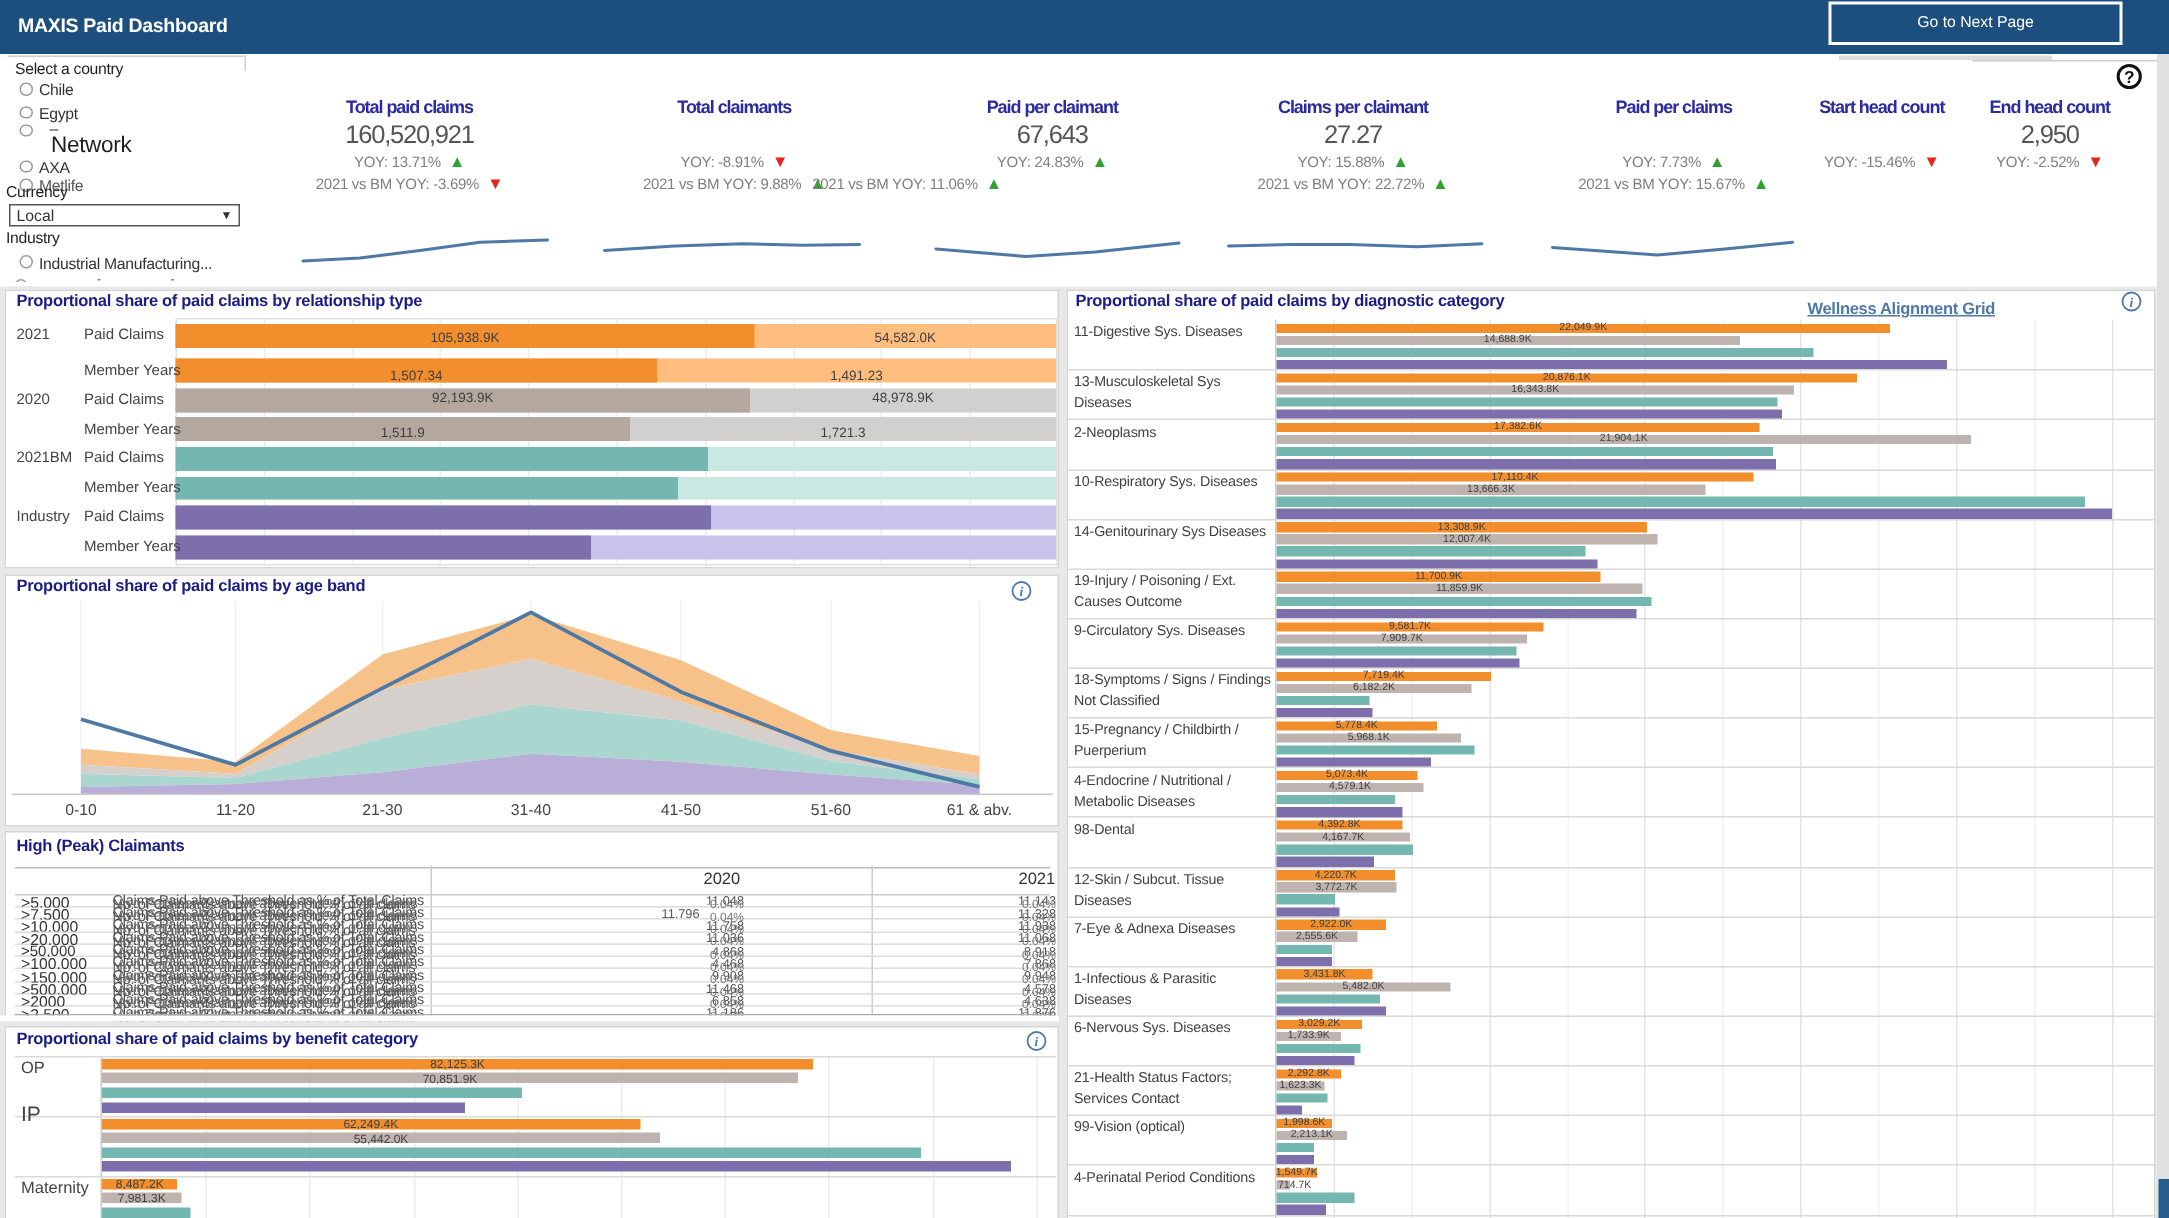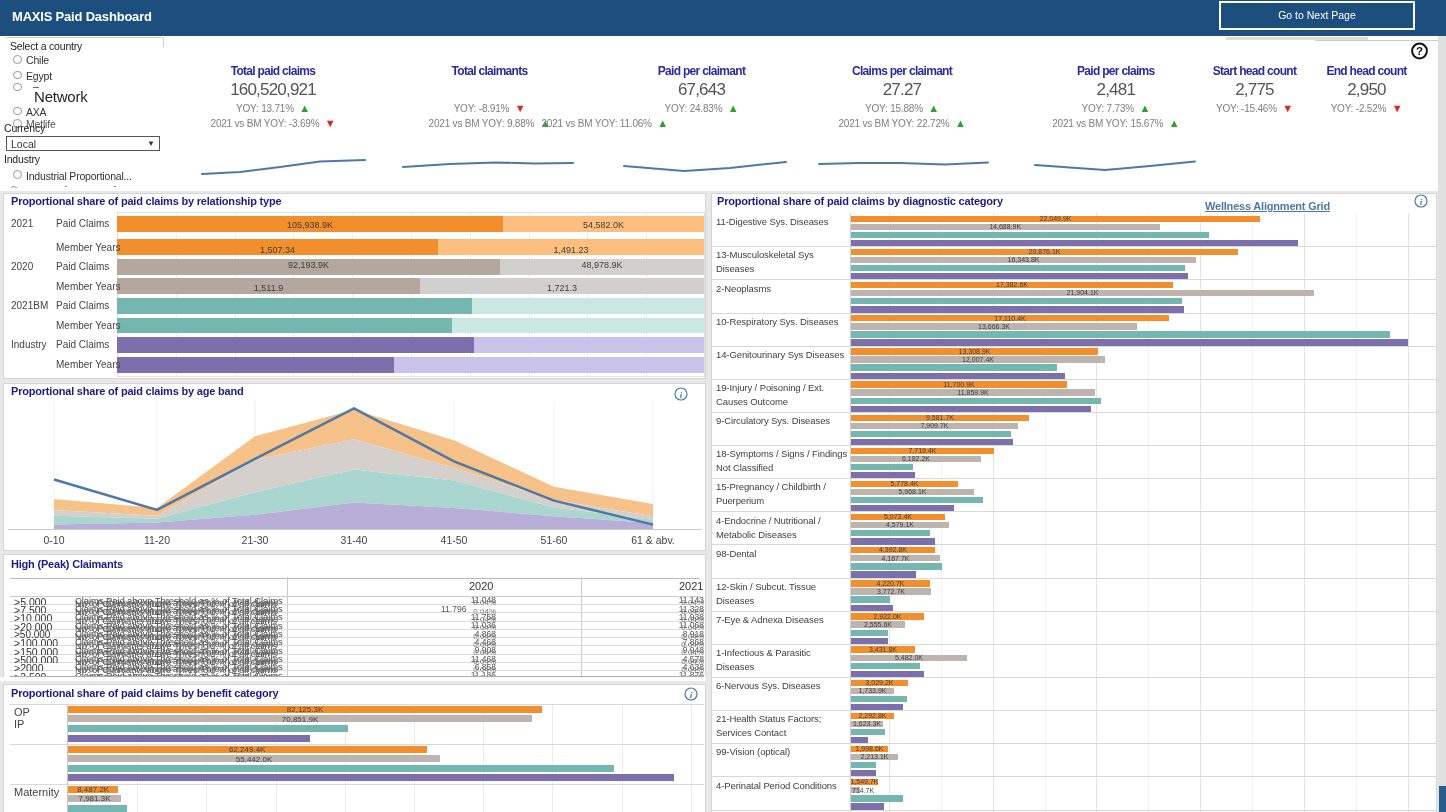--- a/index.html
+++ b/index.html
@@ -35,21 +35,21 @@
 <div class="abs" style="left:13.2px;top:106.7px;width:8.6px;height:8.6px;border:1px solid #9a9a9a;border-radius:50%;background:#fff;"></div>
 <div class="abs" style="left:26px;top:105.5px;font-size:10.5px;letter-spacing:-0.2px;color:#333;white-space:nowrap;">AXA</div>
 <div class="abs" style="left:13.2px;top:119.2px;width:8.6px;height:8.6px;border:1px solid #9a9a9a;border-radius:50%;background:#fff;"></div>
 <div class="abs" style="left:26px;top:118px;font-size:10.5px;letter-spacing:-0.2px;color:#555;white-space:nowrap;">Metlife</div>
 <div class="abs" style="left:4px;top:121.5px;font-size:10.5px;letter-spacing:-0.2px;color:#1e1e1e;white-space:nowrap;">Currency</div>
 <div class="abs" style="left:6px;top:136px;width:154px;height:15px;border:1px solid #565656;background:#fff;"></div>
 <div class="abs" style="left:11px;top:138px;font-size:10.5px;color:#333;">Local</div>
 <div class="abs" style="left:147px;top:139px;font-size:8px;color:#333;">▼</div>
 <div class="abs" style="left:4px;top:153px;font-size:10.5px;letter-spacing:-0.2px;color:#1e1e1e;white-space:nowrap;">Industry</div>
 <div class="abs" style="left:13.2px;top:170.2px;width:8.6px;height:8.6px;border:1px solid #9a9a9a;border-radius:50%;background:#fff;"></div>
-<div class="abs" style="left:26px;top:169.5px;font-size:10.5px;letter-spacing:-0.2px;color:#333;white-space:nowrap;">Industrial Proportional...</div>
+<div class="abs" style="left:26px;top:169.5px;font-size:10.5px;letter-spacing:-0.2px;color:#333;white-space:nowrap;">Industrial Manufacturing...</div>
 <div class="abs" style="left:9.5px;top:185.9px;width:8.6px;height:8.6px;border:1px solid #9a9a9a;border-radius:50%;background:#fff;"></div>
 <div class="abs" style="left:6px;top:188px;width:20px;height:3px;background:#fff;"></div>
 <div class="abs" style="left:6px;top:191px;width:20px;height:5px;background:#E8E8E8;"></div>
 <div class="abs" style="left:65px;top:185.5px;width:2px;height:1.5px;background:#888;"></div>
 <div class="abs" style="left:114px;top:185.5px;width:2px;height:1.5px;background:#888;"></div>
 <div class="abs" style="left:273.0px;top:64px;width:300px;transform:translateX(-150px);text-align:center;font-size:12px;font-weight:bold;letter-spacing:-0.7px;color:#2B2BA0;">Total paid claims</div>
     <div class="abs" style="left:273.0px;top:81px;width:300px;transform:translateX(-150px);text-align:center;font-size:17px;line-height:18px;letter-spacing:-0.8px;color:#555555;">160,520,921</div>
     <div class="abs" style="left:273.0px;top:102px;width:300px;transform:translateX(-150px);text-align:center;font-size:10px;letter-spacing:-0.2px;color:#7F7F7F;">YOY: 13.71% <span style="color:#2FA12F;font-size:11px;">&nbsp;▲</span></div>
     <div class="abs" style="left:273.0px;top:116.5px;width:320px;transform:translateX(-160px);text-align:center;font-size:10px;letter-spacing:-0.2px;color:#7F7F7F;">2021 vs BM YOY: -3.69% <span style="color:#E3261F;font-size:11px;">&nbsp;▼</span></div>
 <div class="abs" style="left:489.5px;top:64px;width:300px;transform:translateX(-150px);text-align:center;font-size:12px;font-weight:bold;letter-spacing:-0.7px;color:#2B2BA0;">Total claimants</div>
@@ -57,25 +57,23 @@
     <div class="abs" style="left:489.5px;top:116.5px;width:320px;transform:translateX(-160px);text-align:center;font-size:10px;letter-spacing:-0.2px;color:#7F7F7F;">2021 vs BM YOY: 9.88% <span style="color:#2FA12F;font-size:11px;">&nbsp;▲</span></div>
 <div class="abs" style="left:701.5px;top:64px;width:300px;transform:translateX(-150px);text-align:center;font-size:12px;font-weight:bold;letter-spacing:-0.7px;color:#2B2BA0;">Paid per claimant</div>
     <div class="abs" style="left:701.5px;top:81px;width:300px;transform:translateX(-150px);text-align:center;font-size:17px;line-height:18px;letter-spacing:-0.8px;color:#555555;">67,643</div>
     <div class="abs" style="left:701.5px;top:102px;width:300px;transform:translateX(-150px);text-align:center;font-size:10px;letter-spacing:-0.2px;color:#7F7F7F;">YOY: 24.83% <span style="color:#2FA12F;font-size:11px;">&nbsp;▲</span></div>
     <div class="abs" style="left:701.5px;top:116.5px;width:320px;transform:translateX(-160px);text-align:left;font-size:10px;letter-spacing:-0.2px;color:#7F7F7F;">2021 vs BM YOY: 11.06% <span style="color:#2FA12F;font-size:11px;">&nbsp;▲</span></div>
 <div class="abs" style="left:902.0px;top:64px;width:300px;transform:translateX(-150px);text-align:center;font-size:12px;font-weight:bold;letter-spacing:-0.7px;color:#2B2BA0;">Claims per claimant</div>
     <div class="abs" style="left:902.0px;top:81px;width:300px;transform:translateX(-150px);text-align:center;font-size:17px;line-height:18px;letter-spacing:-0.8px;color:#555555;">27.27</div>
     <div class="abs" style="left:902.0px;top:102px;width:300px;transform:translateX(-150px);text-align:center;font-size:10px;letter-spacing:-0.2px;color:#7F7F7F;">YOY: 15.88% <span style="color:#2FA12F;font-size:11px;">&nbsp;▲</span></div>
     <div class="abs" style="left:902.0px;top:116.5px;width:320px;transform:translateX(-160px);text-align:center;font-size:10px;letter-spacing:-0.2px;color:#7F7F7F;">2021 vs BM YOY: 22.72% <span style="color:#2FA12F;font-size:11px;">&nbsp;▲</span></div>
 <div class="abs" style="left:1115.8px;top:64px;width:300px;transform:translateX(-150px);text-align:center;font-size:12px;font-weight:bold;letter-spacing:-0.7px;color:#2B2BA0;">Paid per claims</div>
-    <div class="abs" style="left:1115.8px;top:81px;width:300px;transform:translateX(-150px);text-align:center;font-size:17px;line-height:18px;letter-spacing:-0.8px;color:#555555;">2,481</div>
     <div class="abs" style="left:1115.8px;top:102px;width:300px;transform:translateX(-150px);text-align:center;font-size:10px;letter-spacing:-0.2px;color:#7F7F7F;">YOY: 7.73% <span style="color:#2FA12F;font-size:11px;">&nbsp;▲</span></div>
     <div class="abs" style="left:1115.8px;top:116.5px;width:320px;transform:translateX(-160px);text-align:center;font-size:10px;letter-spacing:-0.2px;color:#7F7F7F;">2021 vs BM YOY: 15.67% <span style="color:#2FA12F;font-size:11px;">&nbsp;▲</span></div>
 <div class="abs" style="left:1254.5px;top:64px;width:300px;transform:translateX(-150px);text-align:center;font-size:12px;font-weight:bold;letter-spacing:-0.7px;color:#2B2BA0;">Start head count</div>
-    <div class="abs" style="left:1254.5px;top:81px;width:300px;transform:translateX(-150px);text-align:center;font-size:17px;line-height:18px;letter-spacing:-0.8px;color:#555555;">2,775</div>
     <div class="abs" style="left:1254.5px;top:102px;width:300px;transform:translateX(-150px);text-align:center;font-size:10px;letter-spacing:-0.2px;color:#7F7F7F;">YOY:  -15.46% <span style="color:#E3261F;font-size:11px;">&nbsp;▼</span></div>
 <div class="abs" style="left:1366.5px;top:64px;width:300px;transform:translateX(-150px);text-align:center;font-size:12px;font-weight:bold;letter-spacing:-0.7px;color:#2B2BA0;">End head count</div>
     <div class="abs" style="left:1366.5px;top:81px;width:300px;transform:translateX(-150px);text-align:center;font-size:17px;line-height:18px;letter-spacing:-0.8px;color:#555555;">2,950</div>
     <div class="abs" style="left:1366.5px;top:102px;width:300px;transform:translateX(-150px);text-align:center;font-size:10px;letter-spacing:-0.2px;color:#7F7F7F;">YOY:  -2.52% <span style="color:#E3261F;font-size:11px;">&nbsp;▼</span></div>
 <svg class="abs" style="left:0;top:0;" width="1446" height="190" viewBox="0 0 1446 190">
       <polyline points="202.0,174.0 240.0,172.0 280.0,167.0 320.0,161.5 365.0,160.0" fill="none" stroke="#4E79A7" stroke-width="2" stroke-linejoin="round" stroke-linecap="round"></polyline>
       <polyline points="403.0,167.0 450.0,164.0 495.0,162.5 535.0,163.5 573.0,163.0" fill="none" stroke="#4E79A7" stroke-width="2" stroke-linejoin="round" stroke-linecap="round"></polyline>
       <polyline points="624.0,166.0 684.0,171.0 730.0,168.0 786.0,162.0" fill="none" stroke="#4E79A7" stroke-width="2" stroke-linejoin="round" stroke-linecap="round"></polyline>
       <polyline points="819.0,164.0 860.0,163.0 900.0,163.0 945.0,164.5 988.0,162.5" fill="none" stroke="#4E79A7" stroke-width="2" stroke-linejoin="round" stroke-linecap="round"></polyline>
       <polyline points="1035.0,165.0 1105.0,170.0 1150.0,166.0 1195.0,161.5" fill="none" stroke="#4E79A7" stroke-width="2" stroke-linejoin="round" stroke-linecap="round"></polyline>
@@ -279,21 +277,21 @@
 <div class="hrow" style="left:10px;top:704px;width:694px;"></div>
 <div class="hrow" style="left:10px;top:744px;width:694px;"></div>
 <div class="hrow" style="left:10px;top:784px;width:694px;"></div>
 <div class="klbl" style="left:14px;top:706.3px;font-size:11px;">OP</div>
 <div class="bar" style="left:68px;top:705.8px;width:474.0px;height:7px;background:#F28E2B;"></div>
 <div class="blbl" style="left:305.0px;top:705.3px;">82,125.3K</div>
 <div class="bar" style="left:68px;top:715.2px;width:464.0px;height:7px;background:#BEB3AE;"></div>
 <div class="blbl" style="left:300.0px;top:714.7px;">70,851.9K</div>
 <div class="bar" style="left:68px;top:724.8px;width:280.0px;height:7px;background:#74B7B0;"></div>
 <div class="bar" style="left:68px;top:734.5px;width:241.8px;height:7px;background:#7C6FAC;"></div>
-<div class="klbl" style="left:14px;top:718px;font-size:11px;">IP</div>
+<div class="klbl" style="left:14px;top:734px;font-size:14px;">IP</div>
 <div class="bar" style="left:68px;top:745.7px;width:358.5px;height:7px;background:#F28E2B;"></div>
 <div class="blbl" style="left:247.2px;top:745.2px;">62,249.4K</div>
 <div class="bar" style="left:68px;top:755.1px;width:372.0px;height:7px;background:#BEB3AE;"></div>
 <div class="blbl" style="left:254.0px;top:754.6px;">55,442.0K</div>
 <div class="bar" style="left:68px;top:764.7px;width:545.6px;height:7px;background:#74B7B0;"></div>
 <div class="bar" style="left:68px;top:774.4px;width:605.5px;height:7px;background:#7C6FAC;"></div>
 <div class="klbl" style="left:14px;top:786.0px;font-size:11px;">Maternity</div>
 <div class="bar" style="left:68px;top:785.5px;width:50.4px;height:7px;background:#F28E2B;"></div>
 <div class="blbl" style="left:93.2px;top:785.0px;">8,487.2K</div>
 <div class="bar" style="left:68px;top:794.9px;width:53.0px;height:7px;background:#BEB3AE;"></div>

